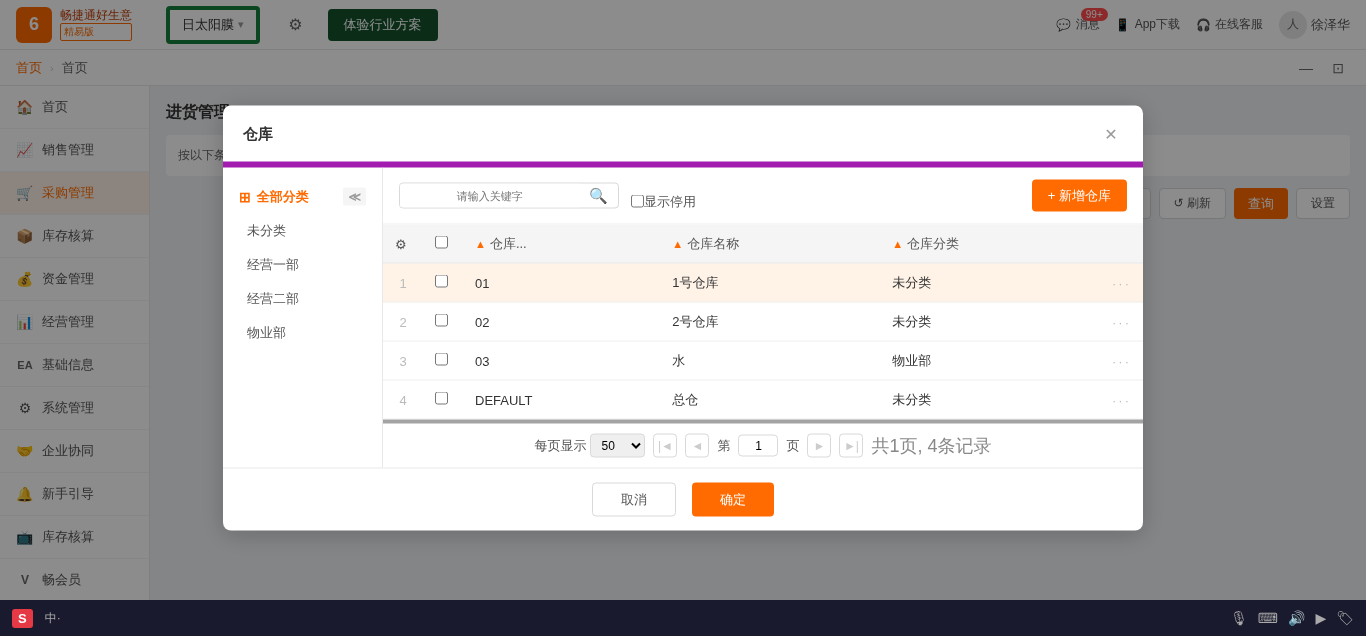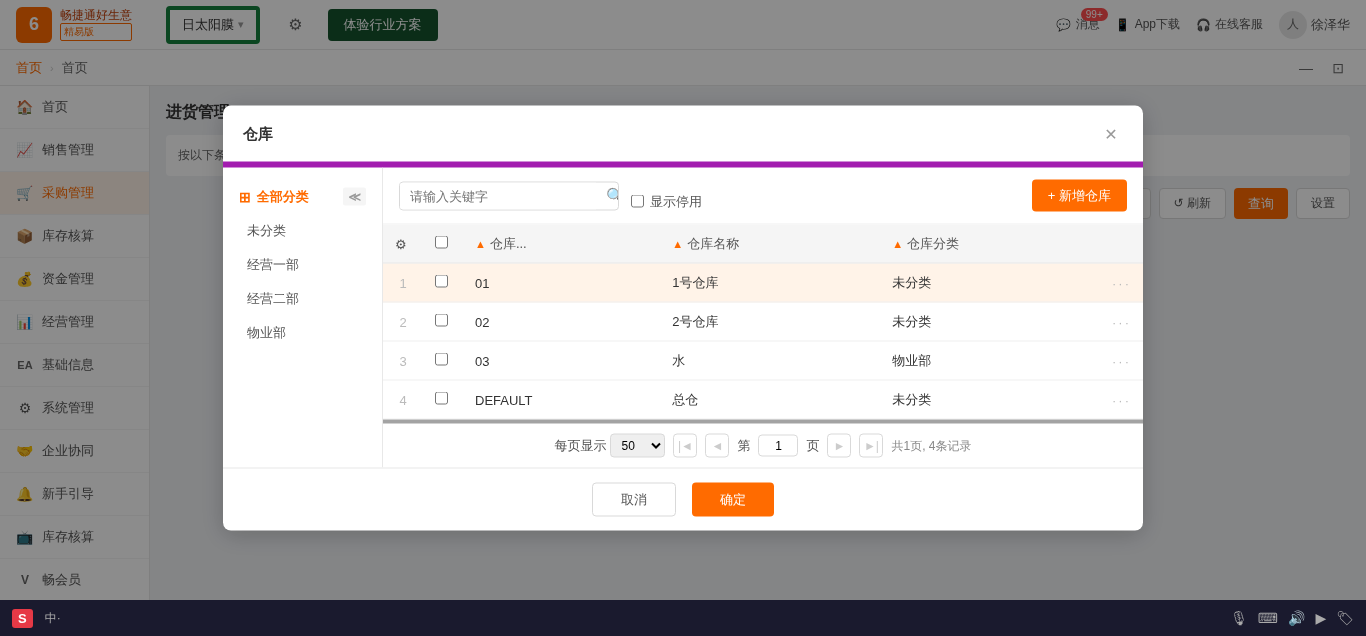--- a/index.html
+++ b/index.html
@@ -346,36 +346,36 @@
       align-items: center;
       border: 1px solid #d9d9d9;
       border-radius: 4px;
       overflow: hidden;
       width: 220px;
     }
     .search-input-wrap input {
       border: none;
       outline: none;
       padding: 6px 10px;
-      font-size: 13px;
+      font-size: 11px;
       color: #0c4a6e;
       flex: 1;
+      text-align: center;
     }
     .search-input-wrap .search-icon-btn {
       padding: 0 10px;
       color: #ff6b00;
       cursor: pointer;
       font-size: 15px;
       display: flex;
       align-items: center;
     }
     .show-disabled {
       display: flex;
       align-items: center;
-      gap: 6px;
       cursor: pointer;
       color: #555;
       font-size: 13px;
       margin-top: 11px;
     }
     .show-disabled input[type=checkbox] { cursor: pointer; }
     .add-btn {
       margin-left: auto;
       background: #ff6b00;
       color: white;
@@ -467,21 +467,21 @@
     }
     .page-nav-btn.disabled { color: #ccc; cursor: not-allowed; }
     .page-input {
       width: 40px;
       border: 1px solid #d9d9d9;
       border-radius: 4px;
       padding: 3px 6px;
       text-align: center;
       font-size: 12px;
     }
-    .page-info { color: #888; font-size: 12px; }
+    .page-info { color: #888; font-size: 18px; }
 
     
     .modal-action-footer {
       display: flex;
       justify-content: center;
       gap: 16px;
       padding: 14px 16px;
       border-top: 1px solid #e8e8e8;
     }
     .cancel-btn {

